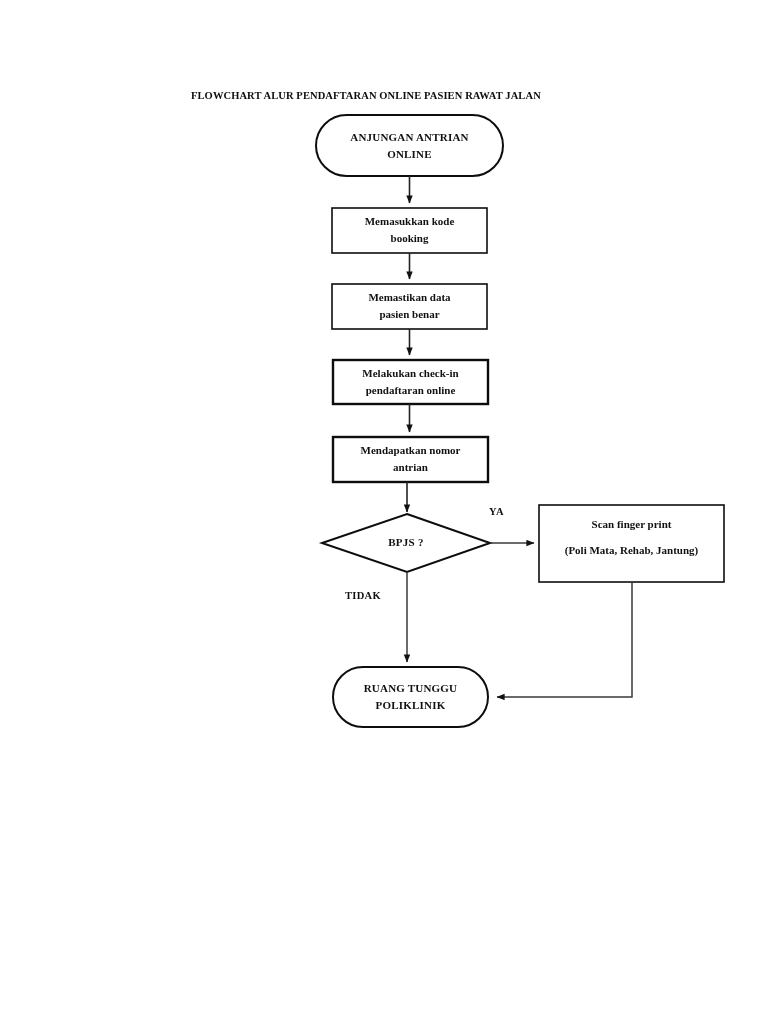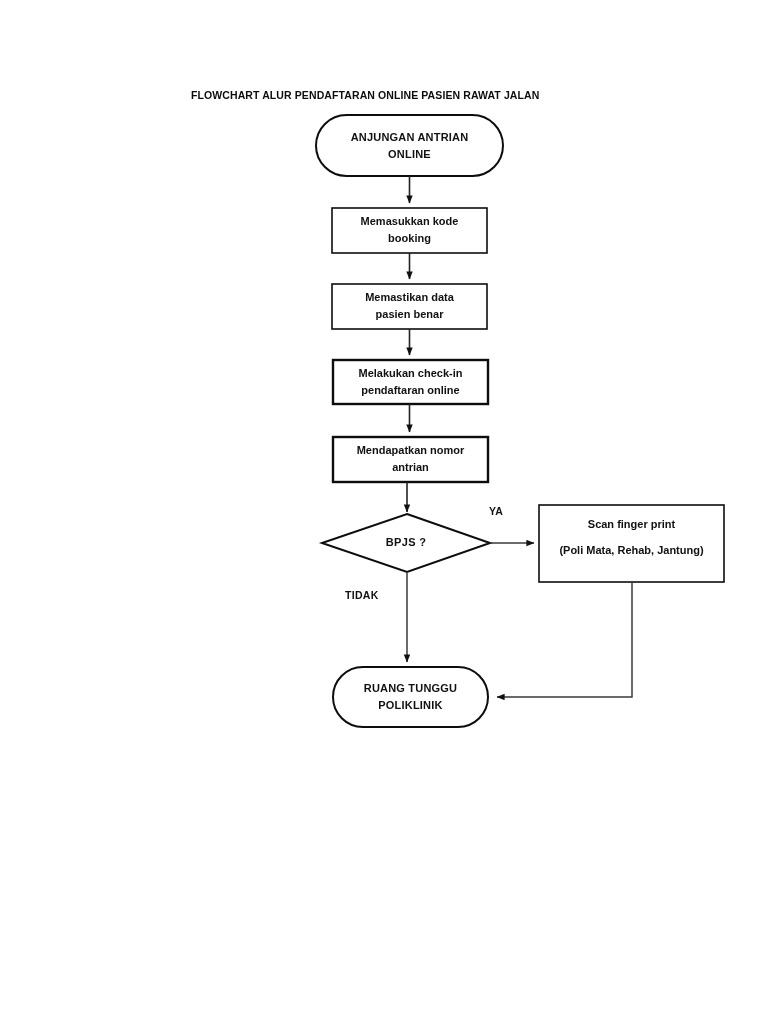--- a/index.html
+++ b/index.html
@@ -13,20 +13,21 @@
     font-family: "Liberation Sans", sans-serif;
     position: relative;
     overflow: hidden;
   }
   #flow-root {
     position: absolute;
     left: 0;
     top: 0;
     width: 768px;
     height: 1024px;
+    font-family: Liberation Serif, serif;
   }
   .chart-title {
     font-size: 10.5px;
     font-weight: bold;
     fill: #0d0d0d;
     letter-spacing: 0.1px;
   }
   .node-shape {
     fill: #ffffff;
     stroke: #0d0d0d;

